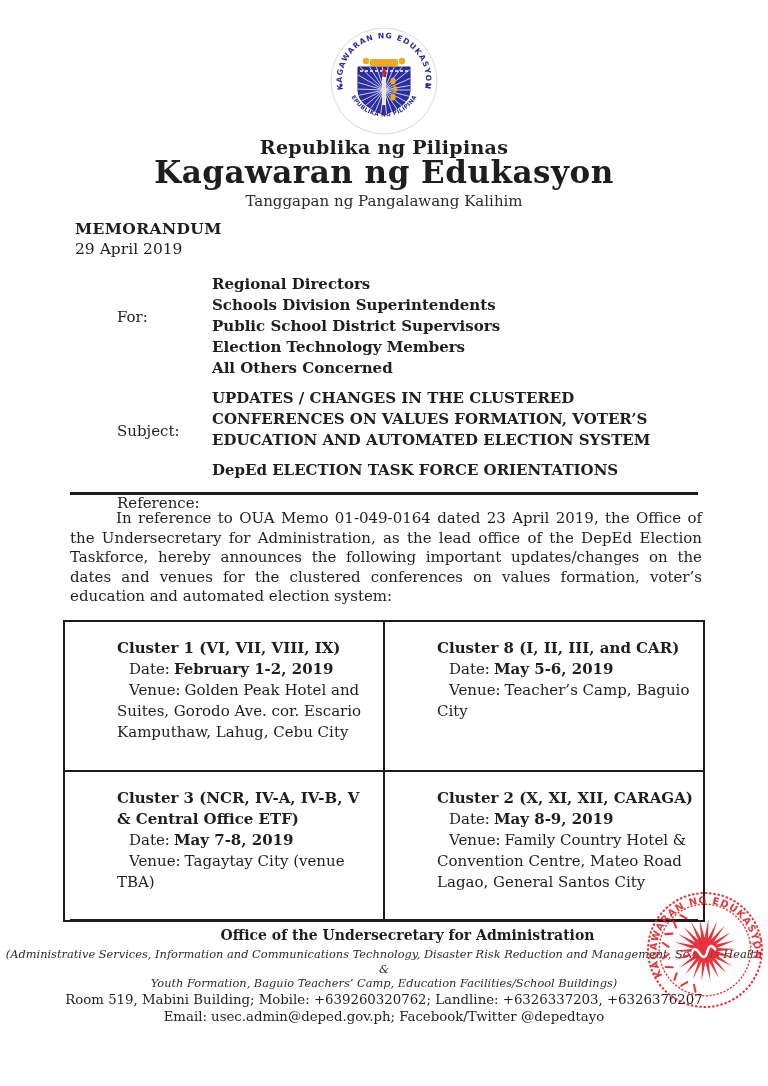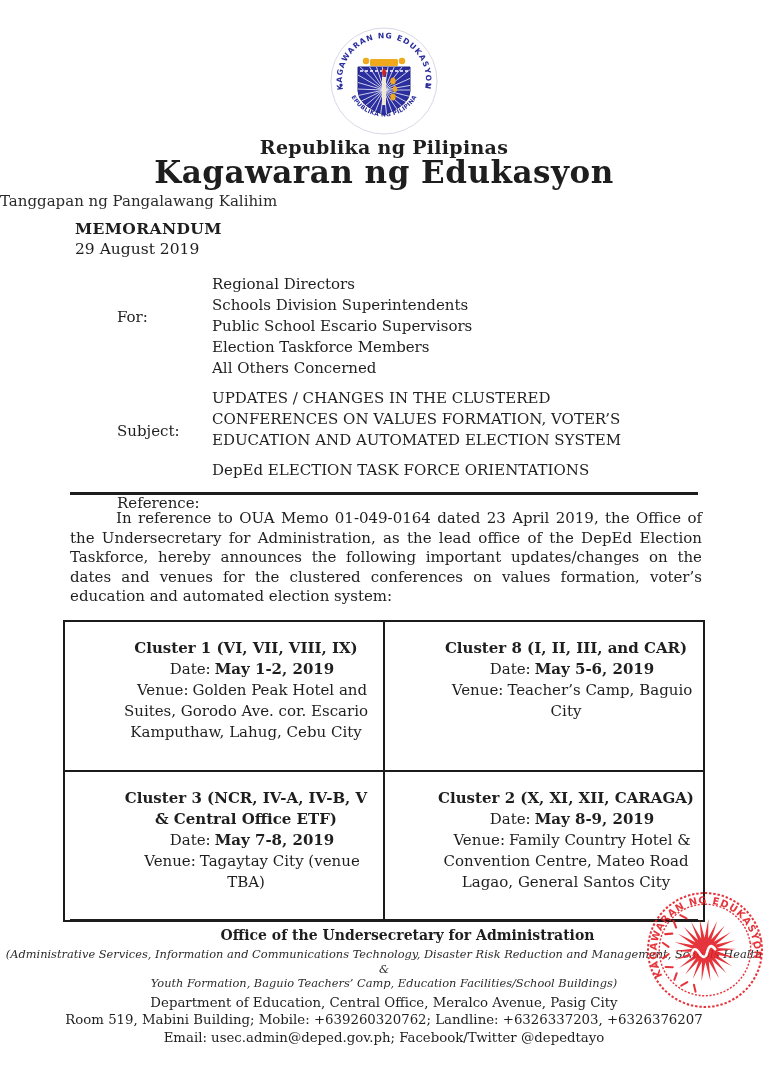--- a/index.html
+++ b/index.html
@@ -5,42 +5,42 @@
   html,body{margin:0;padding:0;background:#ffffff;}
   .page{position:relative;width:768px;height:1086px;background:#ffffff;
         font-family:"DejaVu Serif", "Liberation Serif", serif;color:#1e1e1e;overflow:hidden;}
 
   
   .seal-top{position:absolute;left:330px;top:27px;width:108px;height:108px;}
   .h-republic{position:absolute;left:0;right:0;top:136px;text-align:center;
               font-size:19px;font-weight:bold;letter-spacing:.3px;}
   .h-dept{position:absolute;left:0;right:0;top:154px;text-align:center;
           font-size:31px;font-weight:bold;letter-spacing:.5px;}
-  .h-office{position:absolute;left:0;right:0;top:192px;
+  .h-office{position:absolute;left:0;right:0;top:192px;text-align:center;
             font-size:15px;color:#2a2a2a;}
 
   
   .memo-head{position:absolute;left:75px;top:218px;font-size:15.5px;line-height:21px;}
   .memo-doc-type{font-weight:bold;letter-spacing:.4px;}
 
   
   .meta{position:absolute;left:117px;top:274px;width:585px;font-size:15px;line-height:21px;}
   .meta-row{display:grid;grid-template-columns:95px 1fr;margin-bottom:9px;}
   .meta-label{font-weight:normal;margin-top:33px;}
-  .meta-value div{font-weight:normal;}
+  .meta-value div{font-weight:bold;}
 
   .rule{position:absolute;left:70px;width:628px;height:3px;background:#1d1d1d;}
   .rule-1{top:492px;}
   .rule-2{top:919px;}
 
   .body-par{position:absolute;left:70px;top:509px;width:632px;font-size:15px;
             line-height:19.6px;text-align:justify;text-indent:46px;}
 
   
-  table.sched{position:absolute;left:63px;top:620px;width:642px;border-collapse:collapse;text-align:center;}
+  table.sched{position:absolute;left:63px;top:620px;width:642px;border-collapse:collapse;}
   table.sched td{border:2px solid #1b1b1b;width:50%;height:126px;vertical-align:top;
                  padding:16px 8px 6px 52px;font-size:15px;line-height:21px;}
   .cell-title{font-weight:bold;}
   .lbl{margin-right:4px;margin-left:12px;}
   .bold{font-weight:bold;}
 
   
   .footer{position:absolute;left:0;right:0;top:927px;text-align:center;}
   .f-office{font-size:14px;font-weight:bold;margin-bottom:4px;padding-left:47px;}
   .f-units{font-size:11.4px;font-style:italic;line-height:14.6px;color:#2b2b2b;}
@@ -116,31 +116,31 @@
       <ellipse cx="63" cy="70" rx="2.6" ry="3.4" fill="#f0a81c"></ellipse>
     </g>
   </svg>
 
   <div class="h-republic">Republika ng Pilipinas</div>
   <div class="h-dept">Kagawaran ng Edukasyon</div>
   <div class="h-office">Tanggapan ng Pangalawang Kalihim</div>
 
   <div class="memo-head">
     <div class="memo-doc-type">MEMORANDUM</div>
-    <div class="memo-date">29 August 2019</div>
+    <div class="memo-date">29 April 2019</div>
   </div>
 
   <div class="meta">
     <div class="meta-row">
       <div class="meta-label">For:</div>
       <div class="meta-value">
         <div>Regional Directors</div>
         <div>Schools Division Superintendents</div>
-        <div>Public School Escario Supervisors</div>
-        <div>Election Taskforce Members</div>
+        <div>Public School District Supervisors</div>
+        <div>Election Technology Members</div>
         <div>All Others Concerned</div>
       </div>
     </div>
     <div class="meta-row">
       <div class="meta-label">Subject:</div>
       <div class="meta-value">
         <div>UPDATES / CHANGES IN THE CLUSTERED</div>
         <div>CONFERENCES ON VALUES FORMATION, VOTER’S</div>
         <div>EDUCATION AND AUTOMATED ELECTION SYSTEM</div>
       </div>
@@ -155,21 +155,21 @@
 
   <div class="rule rule-1"></div>
 
   <div class="body-par">In reference to OUA Memo 01-049-0164 dated 23 April 2019, the Office of the Undersecretary for Administration, as the lead office of the DepEd Election Taskforce, hereby announces the following important updates/changes on the dates and venues for the clustered conferences on values formation, voter’s education and automated election system:</div>
 
   <table class="sched">
     <tbody>
         <tr>
       <td>
         <div class="cell-title">Cluster 1 (VI, VII, VIII, IX)</div>
-        <div><span class="lbl">Date:</span><span class="bold">May 1-2, 2019</span></div>
+        <div><span class="lbl">Date:</span><span class="bold">February 1-2, 2019</span></div>
         <div><span class="lbl">Venue:</span><span>Golden Peak Hotel and Suites, Gorodo Ave. cor. Escario Kamputhaw, Lahug, Cebu City</span></div>
       </td>
       <td>
         <div class="cell-title">Cluster 8 (I, II, III, and CAR)</div>
         <div><span class="lbl">Date:</span><span class="bold">May 5-6, 2019</span></div>
         <div><span class="lbl">Venue:</span><span>Teacher’s Camp, Baguio City</span></div>
       </td>
     </tr>
     <tr>
       <td>
@@ -185,21 +185,20 @@
     </tr>
   </tbody>
     </table>
 
   <div class="rule rule-2"></div>
 
   <div class="footer">
     <div class="f-office">Office of the Undersecretary for Administration</div>
     <div class="f-units">(Administrative Services, Information and Communications Technology, Disaster Risk Reduction and Management, Schools Health &amp;</div>
     <div class="f-units">Youth Formation, Baguio Teachers’ Camp, Education Facilities/School Buildings)</div>
-    <div class="f-addr f-addr-first">Department of Education, Central Office, Meralco Avenue, Pasig City</div>
     <div class="f-addr">Room 519, Mabini Building; Mobile: +639260320762; Landline: +6326337203, +6326376207</div>
     <div class="f-addr">Email: usec.admin@deped.gov.ph; Facebook/Twitter @depedtayo</div>
   </div>
 
   <svg class="stamp" viewBox="0 0 120 120">
     <defs>
       <path id="stampArc" d="M 14 76 A 48 48 0 1 1 106 76" fill="none"></path>
     </defs>
     <circle cx="60" cy="60" r="56" fill="none" stroke="#e31f26" stroke-width="2" stroke-dasharray="2.4 1.8"></circle>
     <circle cx="60" cy="60" r="45" fill="none" stroke="#e31f26" stroke-width="1.4" stroke-dasharray="2 1.6"></circle>

